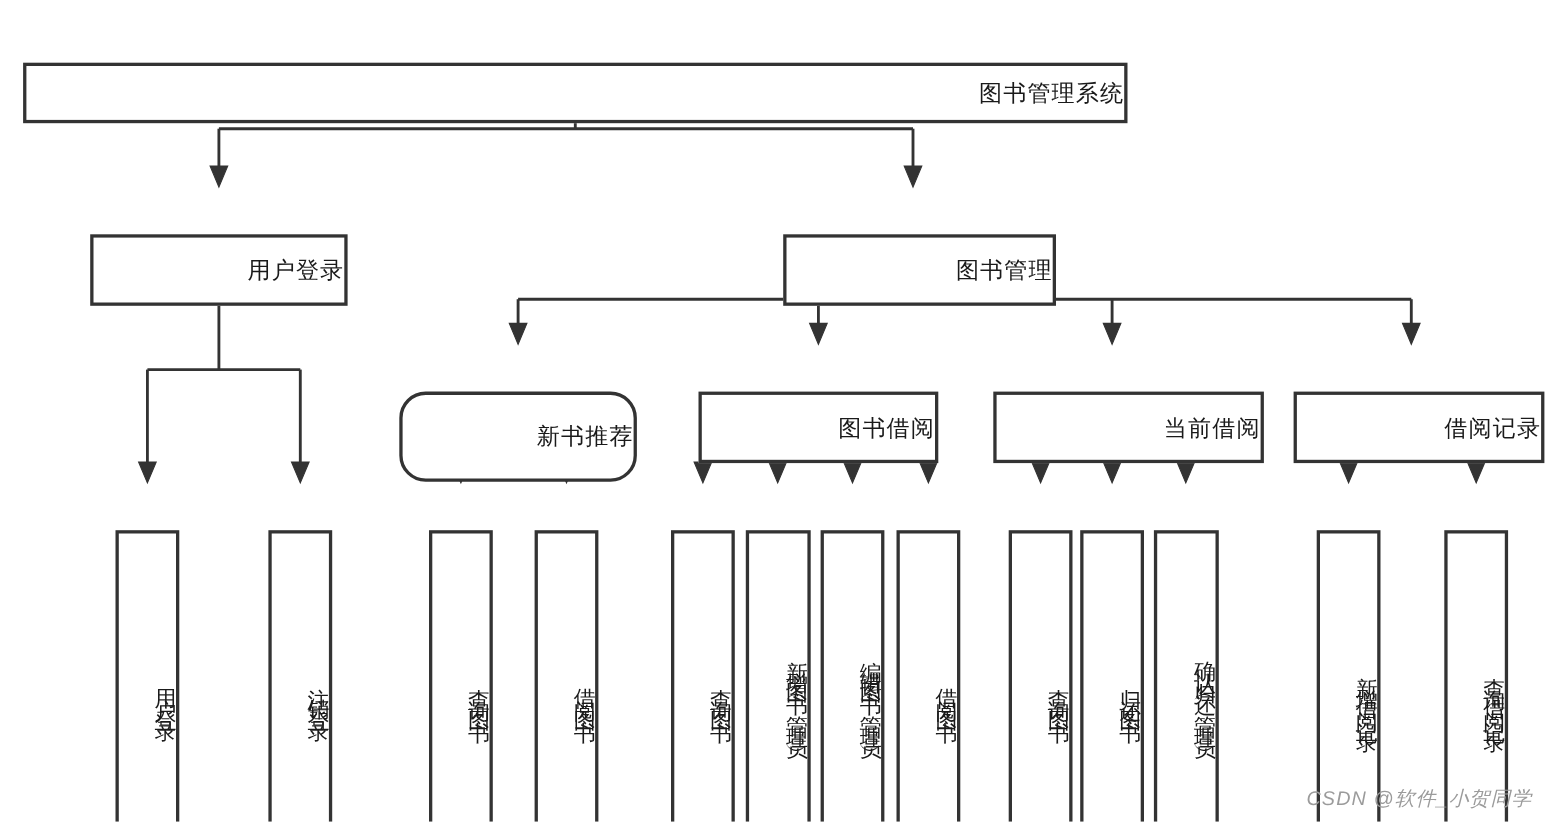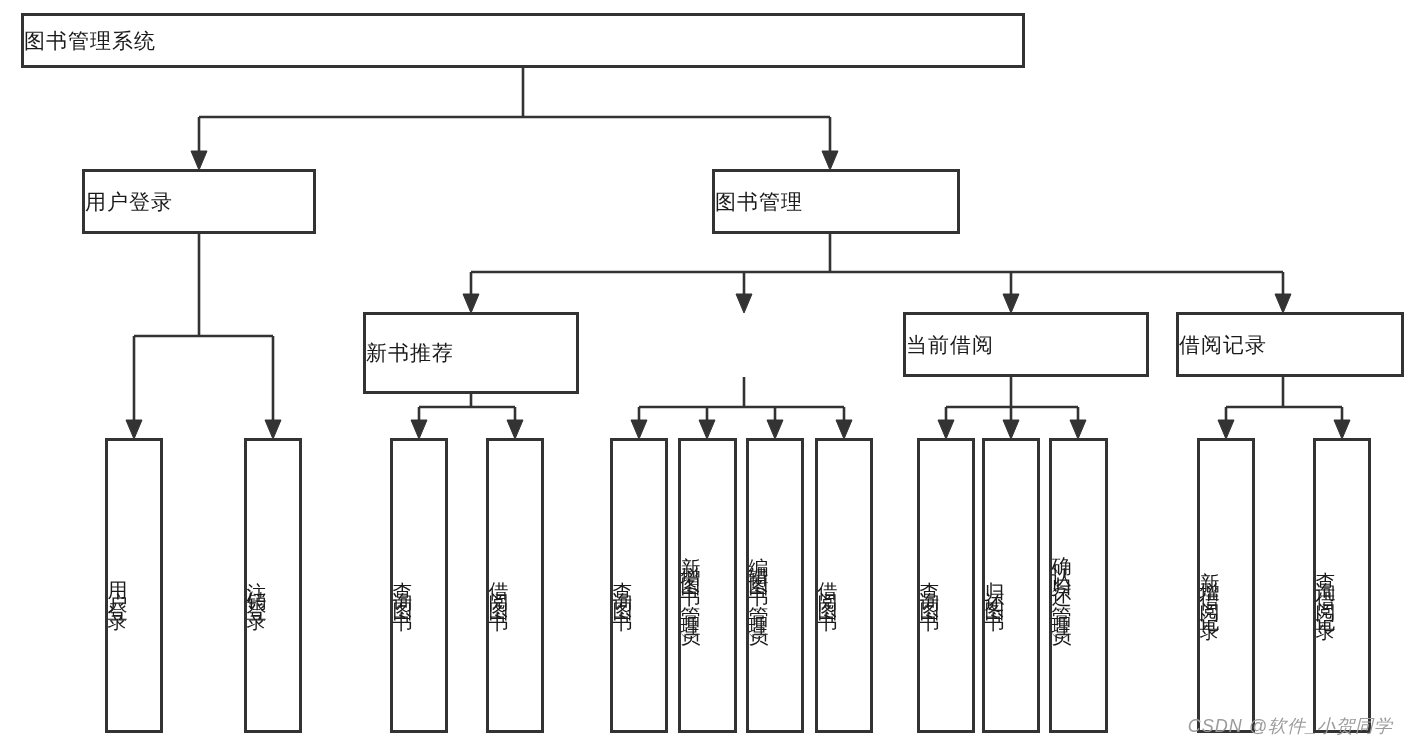--- a/index.html
+++ b/index.html
@@ -30,25 +30,26 @@
     stroke:var(--line);
     stroke-width:1;
   }
   .node{
     position:absolute;
     box-sizing:border-box;
     background:#fff;
     border:3px solid var(--line);
     display:flex;
     align-items:center;
-    justify-content:flex-start;
+    justify-content:flex-end;
     color:var(--text);
     z-index:2;
     font-size:21px;
     letter-spacing:1px;
+    margin-top:44px;
   }
   .leaf span{
     writing-mode:vertical-rl;
     text-orientation:mixed;
     font-size:20px;
     line-height:1;
     letter-spacing:10px;
   }
   #watermark{
     position:absolute;
@@ -147,22 +148,25 @@
     <span>图书管理系统</span>
   </div>
 
   <div class="node" style="left:82px;top:169px;width:234px;height:65px;">
     <span>用户登录</span>
   </div>
   <div class="node" style="left:712px;top:169px;width:248px;height:65px;">
     <span>图书管理</span>
   </div>
 
-  <div class="node" style="left:363px;top:312px;width:216px;height:82px;">
+  <div class="node" style="left:363px;top:312px;width:216px;height:82px;border-radius:24px;">
     <span>新书推荐</span>
+  </div>
+  <div class="node" style="left:635px;top:312px;width:218px;height:65px;">
+    <span>图书借阅</span>
   </div>
   <div class="node" style="left:903px;top:312px;width:246px;height:65px;">
     <span>当前借阅</span>
   </div>
   <div class="node" style="left:1176px;top:312px;width:228px;height:65px;">
     <span>借阅记录</span>
   </div>
 
   <div class="node leaf" style="left:105px;top:438px;width:58px;height:295px;">
     <span>用户登录</span>

